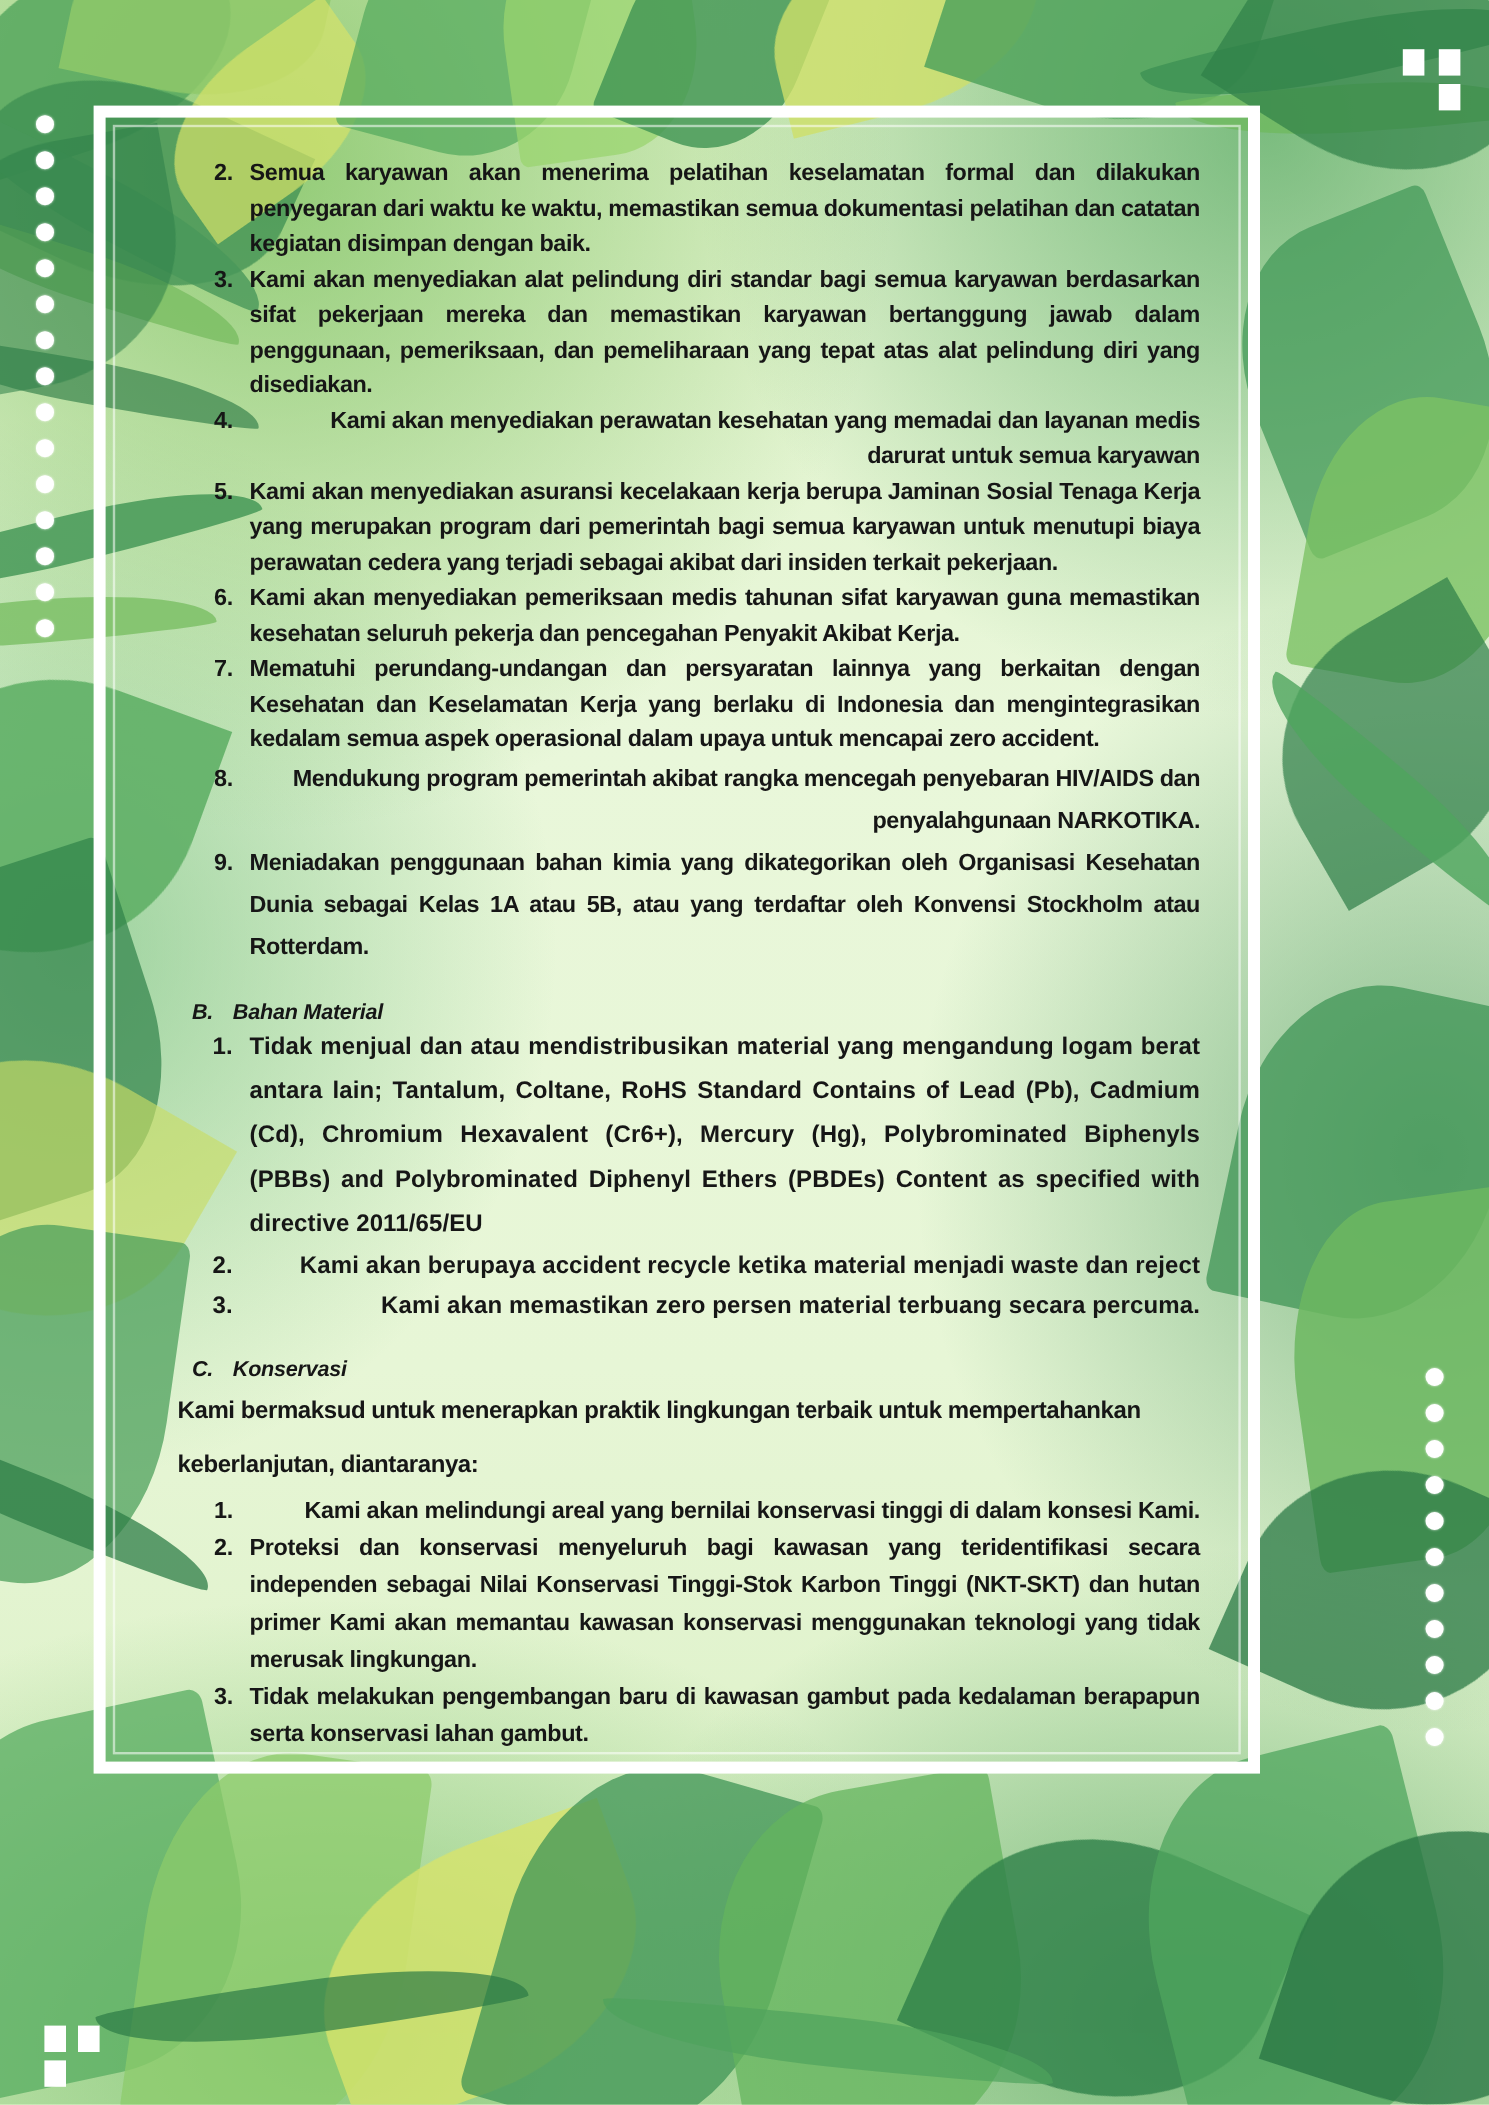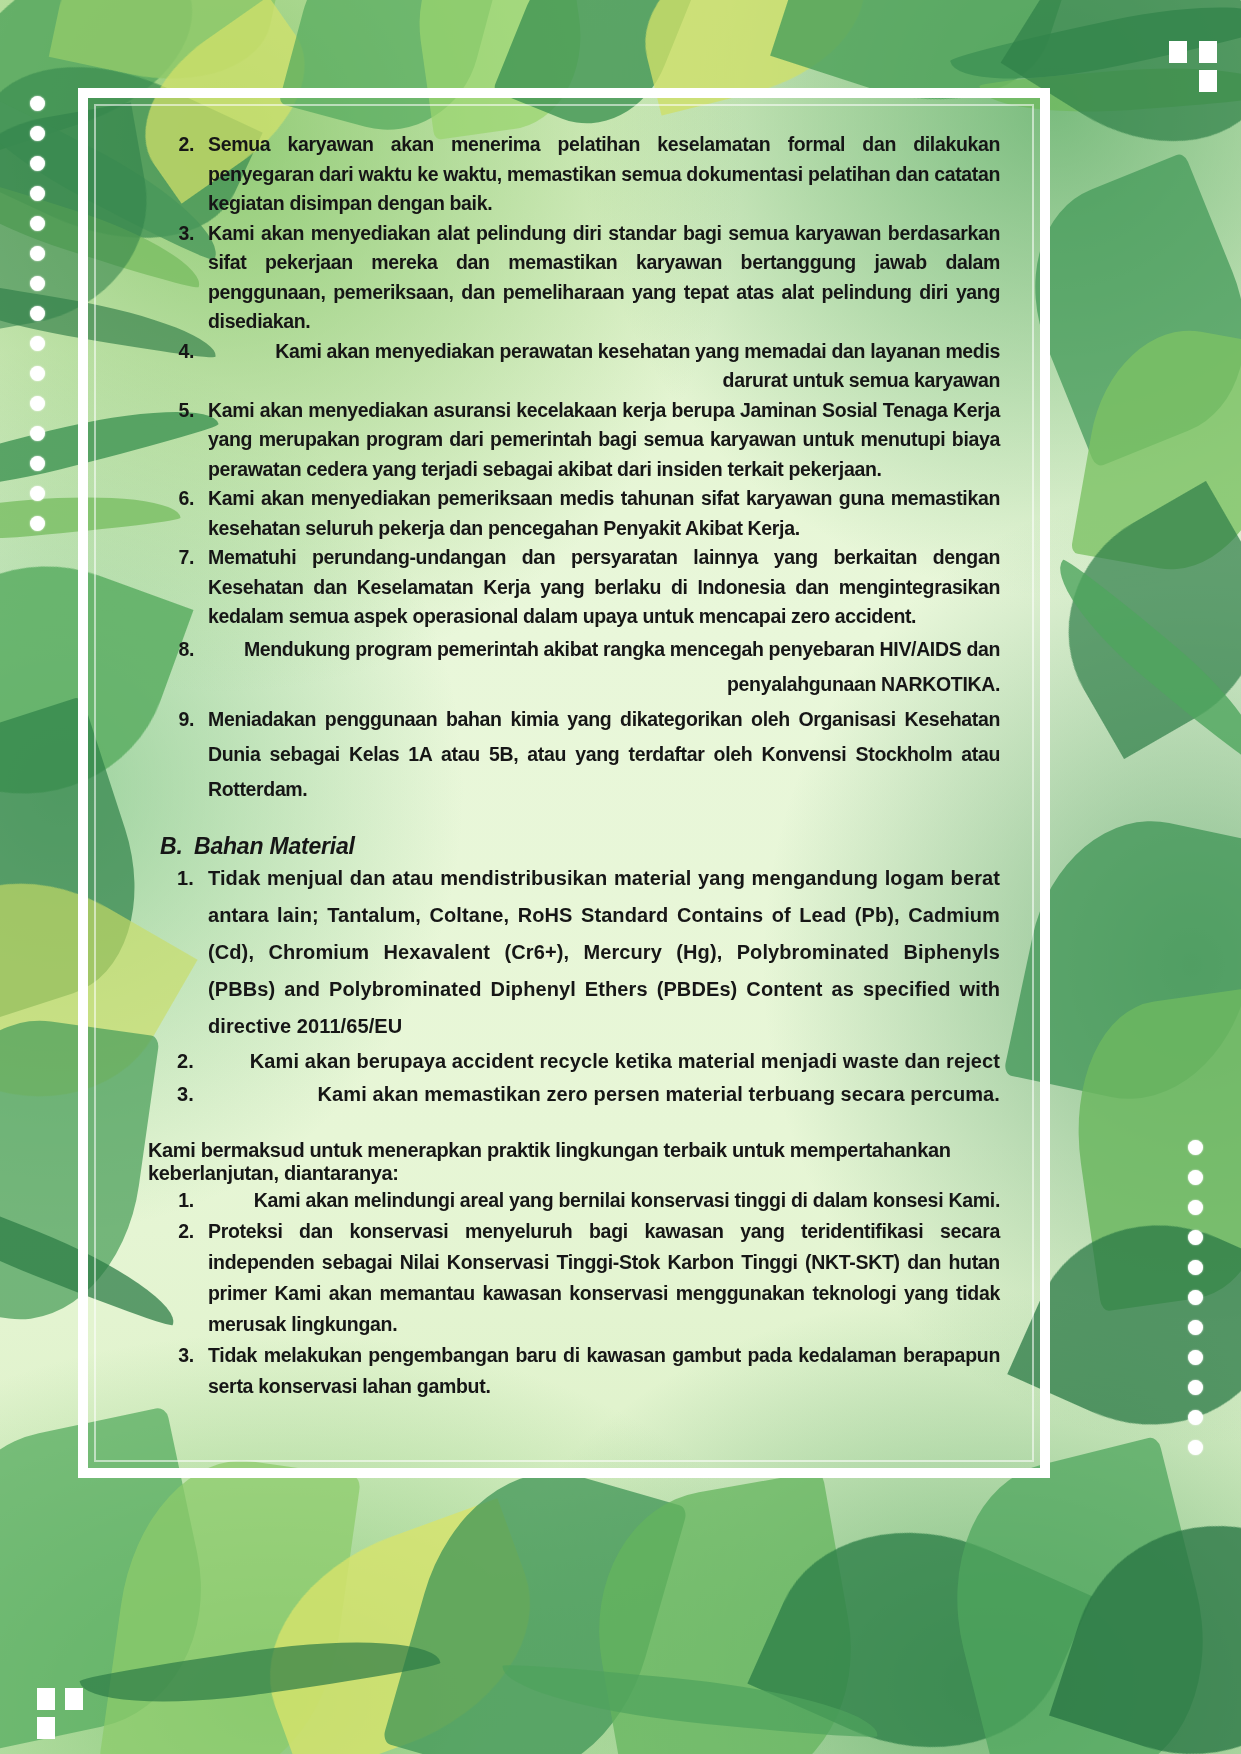--- a/index.html
+++ b/index.html
@@ -53,21 +53,21 @@
   }
   .body-txt{flex:1 1 auto;text-align:justify;}
   .body-txt.left{text-align:right;}
 
   
   .secA{font-size:19.5px;line-height:29.5px;font-weight:700;letter-spacing:-0.35px;}
   .secA .marker{font-size:19.5px;}
 
   
   .sec-head{
-    font-style:italic;font-weight:700;font-size:23px;margin:0 0 0 10px;
+    font-style:italic;font-weight:700;font-size:18px;margin:0 0 0 10px;
     letter-spacing:-.2px;
   }
   .sec-head .lbl{display:inline-block;width:34px;}
   .sec-intro{
     font-weight:700;font-size:20px;line-height:31px;letter-spacing:-.35px;
     margin:2px 0 0 -2px;
   }
   .secB{font-size:20px;line-height:37px;font-weight:600;letter-spacing:.1px;}
   .secB .marker{font-weight:700;}
   .secC{font-size:19.5px;line-height:31px;font-weight:700;letter-spacing:-.3px;}
@@ -218,21 +218,24 @@
       <span class="body-txt left">Kami akan berupaya accident recycle ketika material menjadi waste dan reject</span>
     </li>
     <li class="li" style="line-height:33px;">
       <span class="marker">3.</span>
       <span class="body-txt left">Kami akan memastikan zero persen material terbuang secara percuma.</span>
     </li>
   </ul>
 
   <div class="gap"></div>
 
-  <div class="sec-intro" style="line-height:23px;">Kami bermaksud untuk menerapkan praktik lingkungan terbaik untuk mempertahankan keberlanjutan, diantaranya:</div>
+  <div class="sec-head">
+    <span class="lbl">C.</span><span>Konservasi</span>
+  </div>
+  <div class="sec-intro" style="line-height:45px;">Kami bermaksud untuk menerapkan praktik lingkungan terbaik untuk mempertahankan keberlanjutan, diantaranya:</div>
   <ul class="doc-list secC">
     <li class="li">
       <span class="marker">1.</span>
       <span class="body-txt left">Kami akan melindungi areal yang bernilai konservasi tinggi di dalam konsesi Kami.</span>
     </li>
     <li class="li">
       <span class="marker">2.</span>
       <span class="body-txt">Proteksi dan konservasi menyeluruh bagi kawasan yang teridentifikasi secara independen sebagai Nilai Konservasi Tinggi-Stok Karbon Tinggi (NKT-SKT) dan hutan primer Kami akan memantau kawasan konservasi menggunakan teknologi yang tidak merusak lingkungan.</span>
     </li>
     <li class="li">

